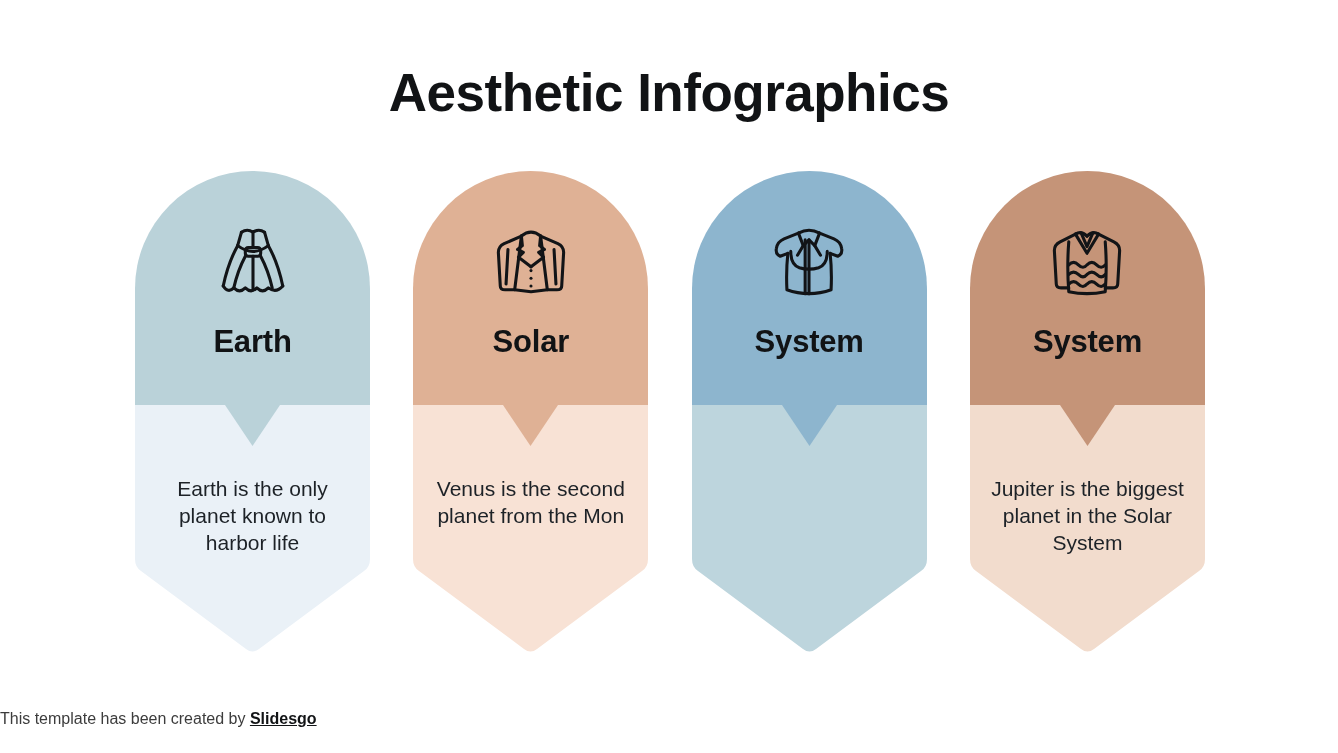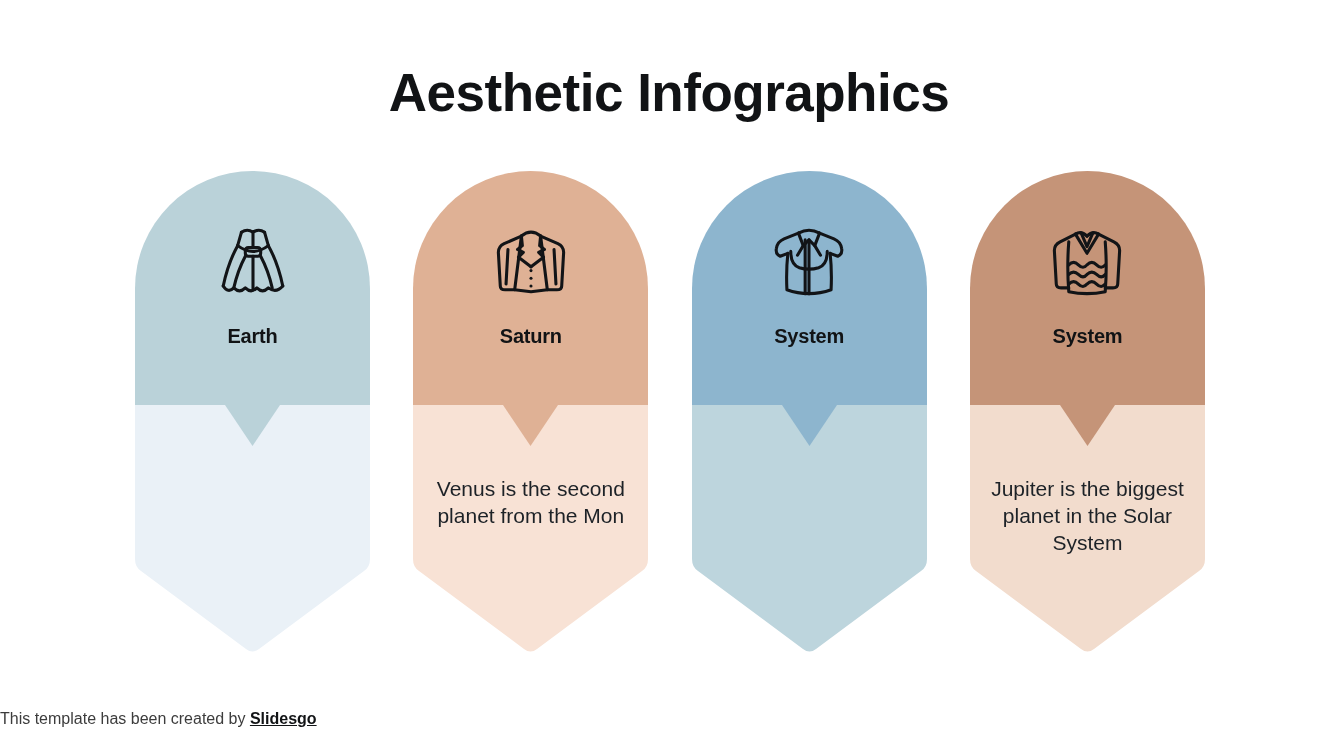--- a/index.html
+++ b/index.html
@@ -74,21 +74,21 @@
 
   .card-icon {
     margin-top: 42px;
     width: 96px;
     height: 96px;
     display: block;
   }
 
   .card-heading {
     margin-top: 16px;
-    font-size: 20px;
+    font-size: 31px;
     font-weight: 700;
     color: #111315;
     text-align: center;
     letter-spacing: -0.2px;
     line-height: 1.1;
   }
 
   .card-body {
     position: absolute;
     top: 305px;
@@ -144,20 +144,21 @@
           <rect x="42" y="36" width="16" height="9" rx="3"></rect>
           <path d="M34 34 Q24 52 19 76"></path>
           <path d="M66 34 Q76 52 81 76"></path>
           <path d="M42 45 Q34 60 30 78"></path>
           <path d="M58 45 Q66 60 70 78"></path>
           <path d="M50 45 V80"></path>
           <path d="M19 76 Q24 84 30 78 Q36 84 42 78 Q48 84 54 78 Q60 84 66 78 Q74 84 81 76"></path>
         </svg>
         <div class="card-heading">Earth</div>
       </div>
+      <div class="card-body">Earth is the only planet known to harbor life</div>
     </div>
 
     <div class="card">
       <svg class="card-shape" viewBox="0 0 235 490">
         <path d="M0 234 H235 V388 Q235 396 229 400 L124 478 Q117.5 483 111 478 L6 400 Q0 396 0 388 Z" fill="#F8E2D5"></path>
         <path d="M0 234 V117.5 A117.5 117.5 0 0 1 235 117.5 V234 Z" fill="#DFB195"></path>
         <path d="M90 234 H145 L117.5 275 Z" fill="#DFB195"></path>
       </svg>
 
       <div class="card-content">
@@ -167,21 +168,21 @@
           <path d="M60 24 L78 32 Q84 35 84 41 L82 76 Q82 80 77 80 L67 80"></path>
           <path d="M40 24 L33 80 L50 82 L67 80 L60 24"></path>
           <path d="M40 24 L41 34 L36 38 L42 41 L37 46 L50 56"></path>
           <path d="M60 24 L59 34 L64 38 L58 41 L63 46 L50 56"></path>
           <circle cx="50" cy="60" r="1.6" fill="#121417" stroke="none"></circle>
           <circle cx="50" cy="68" r="1.6" fill="#121417" stroke="none"></circle>
           <circle cx="50" cy="76" r="1.6" fill="#121417" stroke="none"></circle>
           <path d="M26 38 L24 74"></path>
           <path d="M74 38 L76 74"></path>
         </svg>
-        <div class="card-heading">Saturn</div>
+        <div class="card-heading">Solar</div>
       </div>
       <div class="card-body">Venus is the second planet from the Mon</div>
     </div>
 
     <div class="card">
       <svg class="card-shape" viewBox="0 0 235 490">
         <path d="M0 234 H235 V388 Q235 396 229 400 L124 478 Q117.5 483 111 478 L6 400 Q0 396 0 388 Z" fill="#BDD5DD"></path>
         <path d="M0 234 V117.5 A117.5 117.5 0 0 1 235 117.5 V234 Z" fill="#8DB5CE"></path>
         <path d="M90 234 H145 L117.5 275 Z" fill="#8DB5CE"></path>
       </svg>

